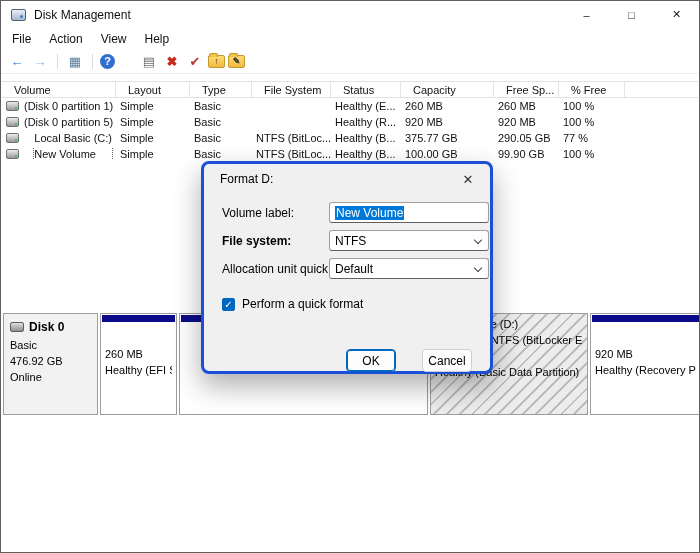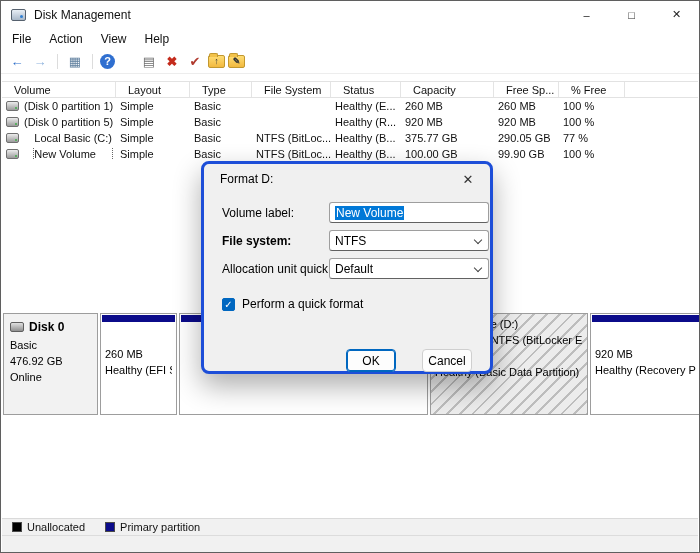--- a/index.html
+++ b/index.html
@@ -223,32 +223,20 @@
 
     <div class="partition p4">
       <div class="pstripe" style="background: rgb(11, 11, 138);"></div>
       <div class="ptext pt-low">
         <div class="nowrap">920 MB</div>
         <div class="nowrap">Healthy (Recovery P</div>
       </div>
     </div>
   </div>
 
-  <div class="bottom-area">
-    <div class="legend-row">
-      <div class="lg-item">
-        <span class="lg-swatch" style="background: rgb(0, 0, 0);"></span>
-        <span>Unallocated</span>
-      </div>
-      <div class="lg-item">
-        <span class="lg-swatch" style="background: rgb(11, 11, 138);"></span>
-        <span>Primary partition</span>
-      </div>
-    </div>
-  </div>
 
   <div class="dialog">
     <div class="dlg-title">Format D:</div>
     <div class="dlg-close">✕</div>
 
     <div class="dlg-label" style="top:42px;">Volume label:</div>
     <div class="dlg-field" style="top:38px;">
       <span class="sel-text">New Volume</span>
     </div>
 

